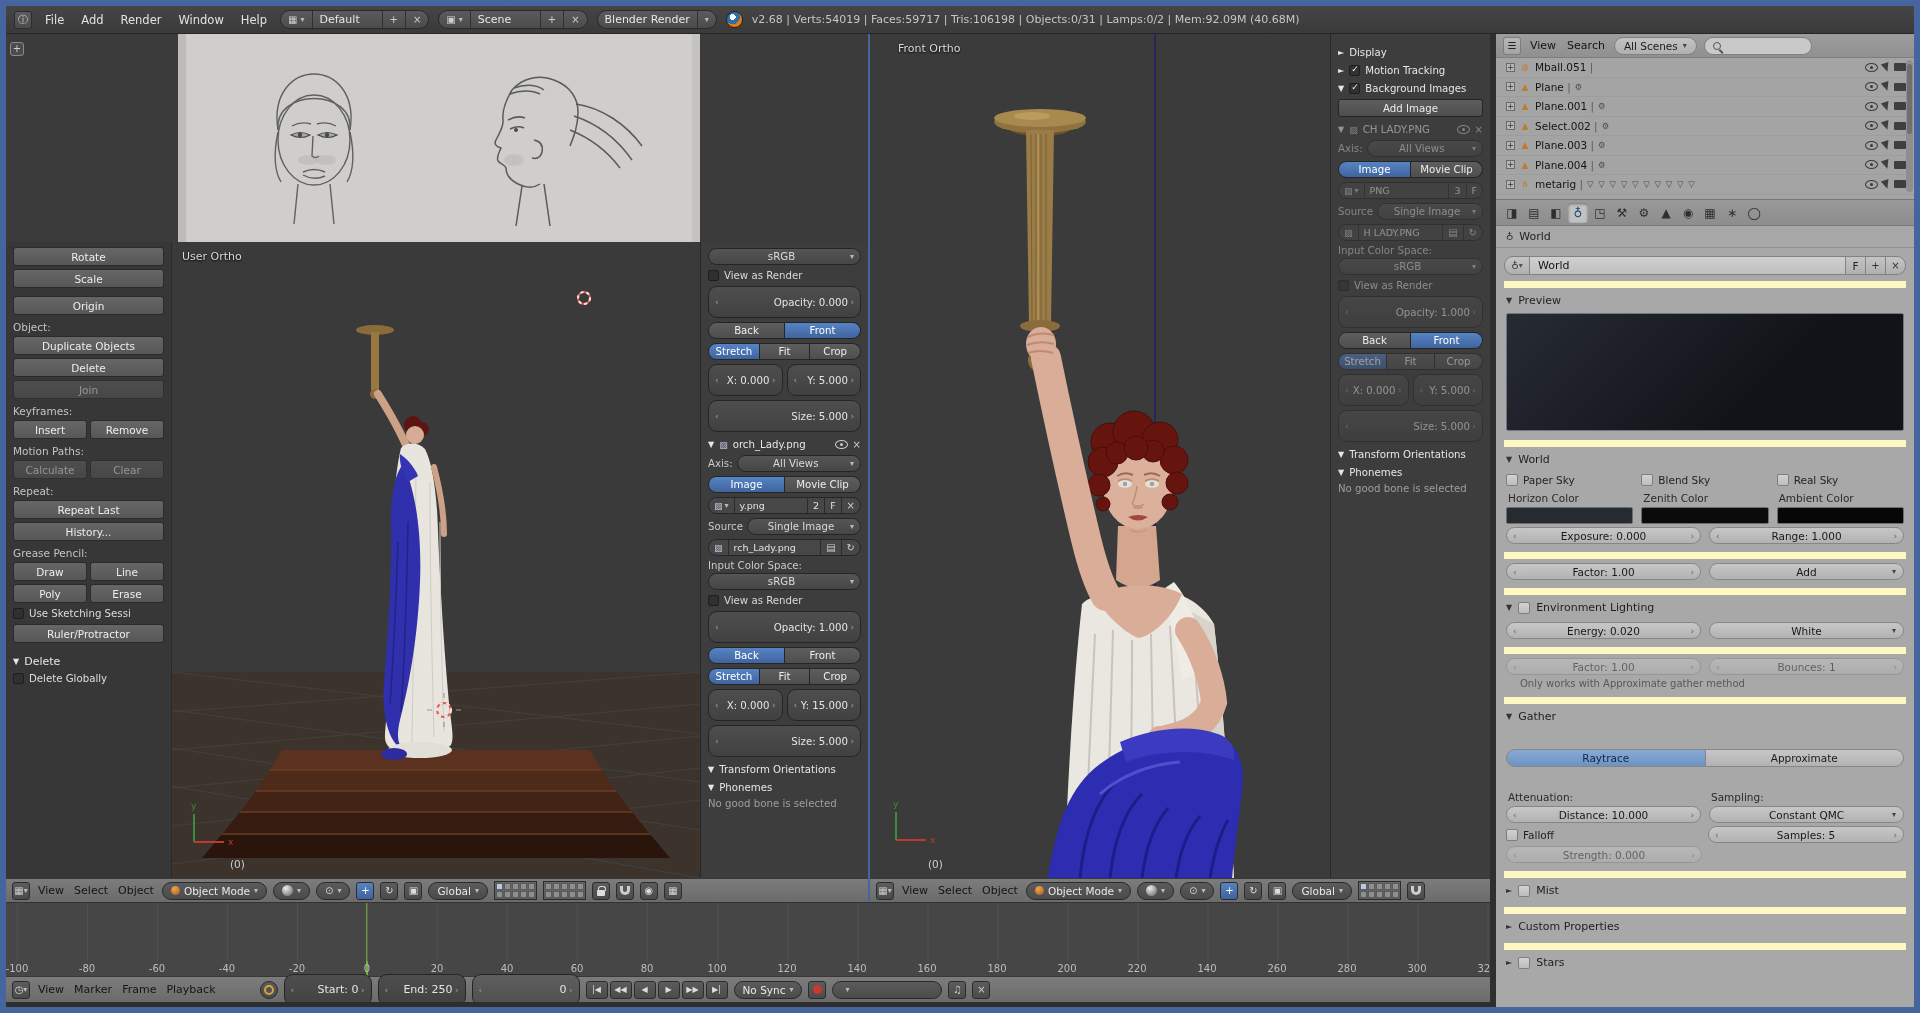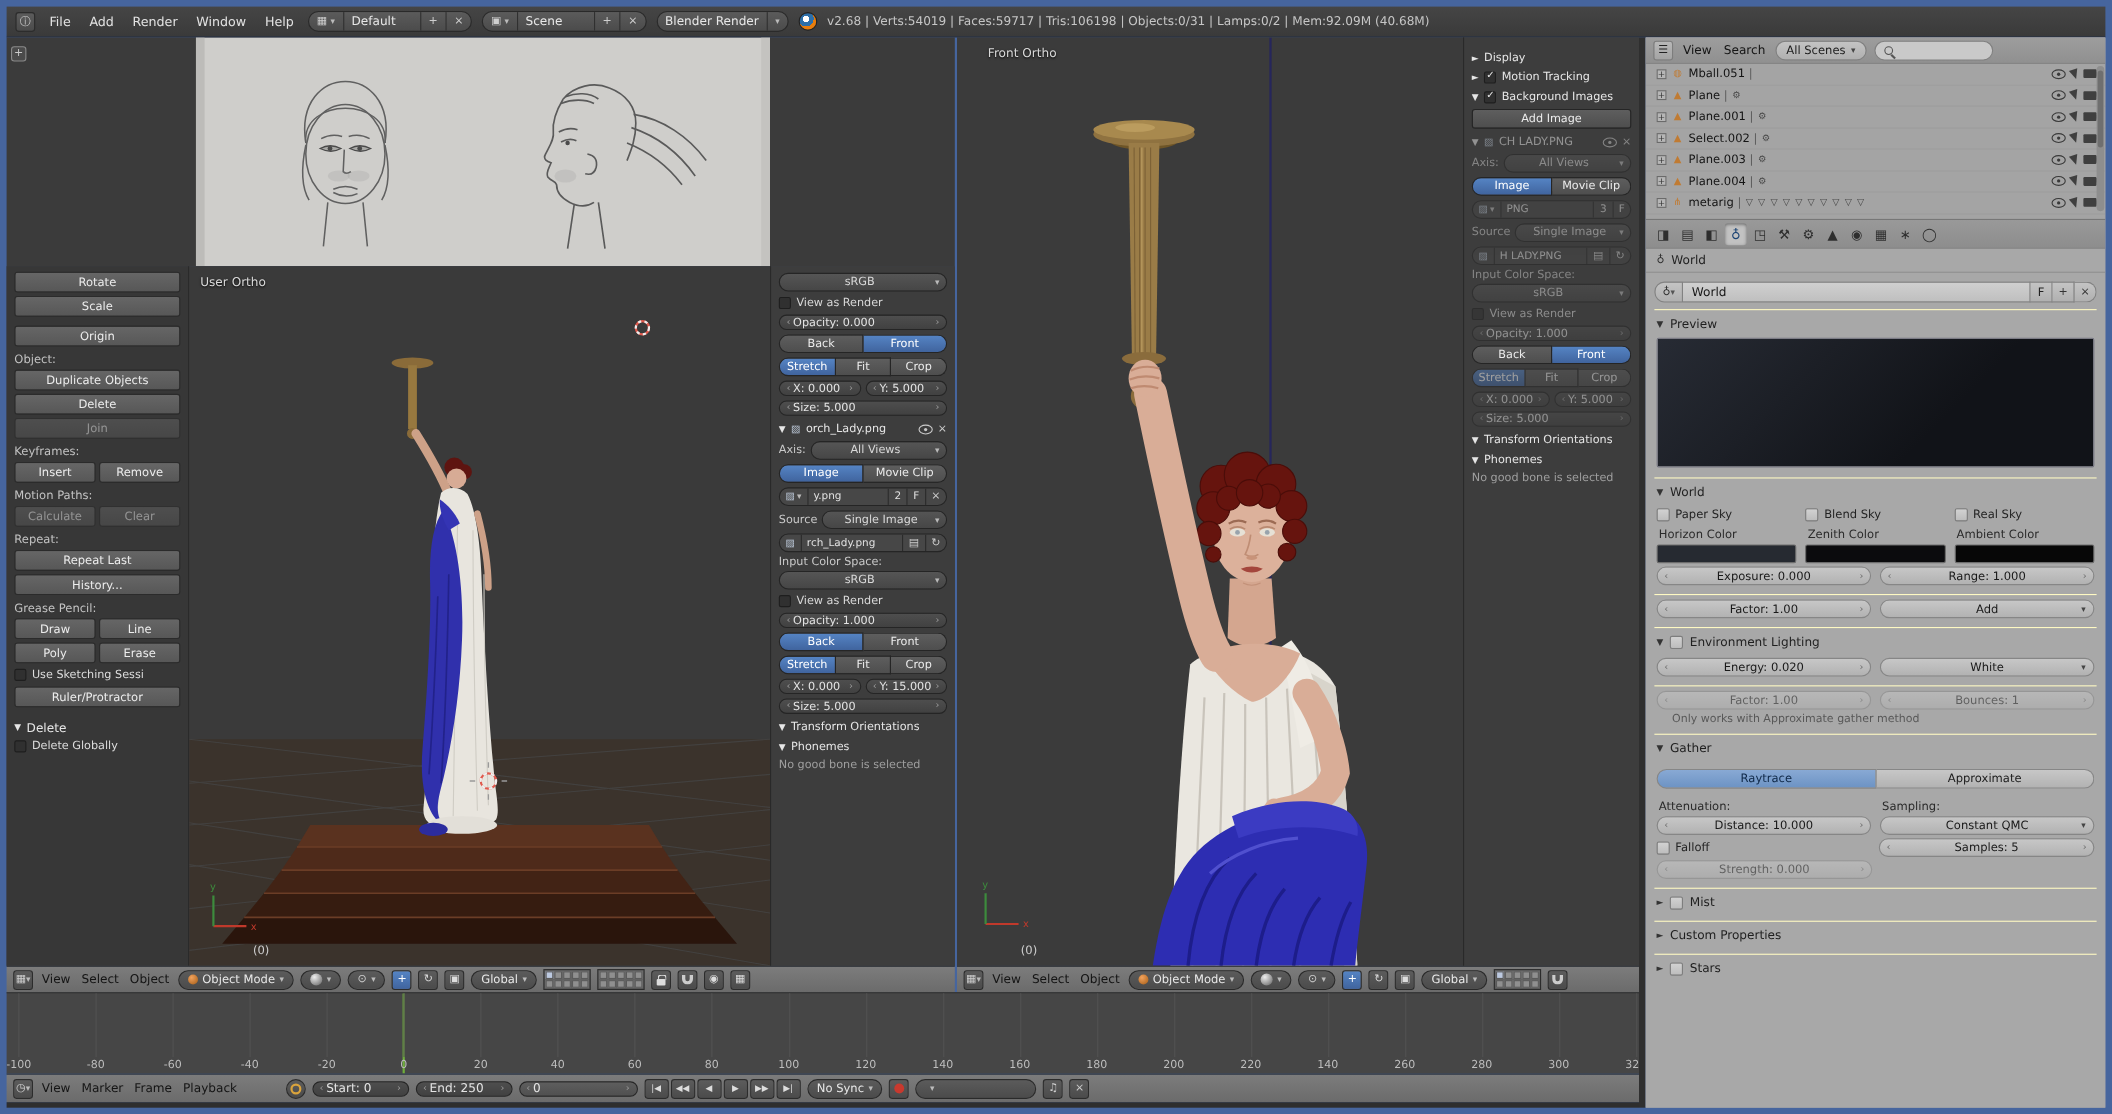--- a/index.html
+++ b/index.html
@@ -70,21 +70,21 @@
 .ts-pair .ts-btn{flex:1}
 .ts-check{display:flex;align-items:center;gap:5px;color:#ddd;font-size:10.2px;margin:2px 0}
 .ts-header{display:flex;align-items:center;gap:5px;margin-top:9px;color:#e6e6e6}
 
 
 .npanel{position:absolute;right:0;top:0;background:#3d3d3d;border-left:1px solid #292929;padding:6px 7px;color:#d9d9d9;font-size:10.2px;overflow:hidden}
 #vp1-npanel{width:168px;height:636px}
 #vp2-npanel{width:160px;height:844px}
 .drow{display:flex;gap:4px;margin-bottom:4px;align-items:center}
 .dlabel{color:#c9c9c9;white-space:nowrap}
-.dpill2{height:14px;background:linear-gradient(#4e4e4e,#414141);border:1px solid #252525;border-radius:9px;display:flex;align-items:center;justify-content:flex-start;color:#e4e4e4;position:relative;padding:0 12px;white-space:nowrap;overflow:hidden}
+.dpill2{height:32px;background:linear-gradient(#4e4e4e,#414141);border:1px solid #252525;border-radius:9px;display:flex;align-items:center;justify-content:flex-end;color:#e4e4e4;position:relative;padding:0 12px;white-space:nowrap;overflow:hidden}
 .dmenu{height:17px;background:linear-gradient(#555,#464646);border:1px solid #252525;border-radius:9px;display:flex;align-items:center;justify-content:center;position:relative;padding:0 14px 0 8px;white-space:nowrap}
 .dmenu .darr{position:absolute;right:6px}
 .dseg{display:flex;margin-bottom:4px}
 .dbtn{flex:1;height:17px;background:linear-gradient(#5e5e5e,#4e4e4e);border:1px solid #252525;border-left-width:0;display:flex;align-items:center;justify-content:center;color:#ececec;white-space:nowrap;overflow:hidden}
 .dbtn:first-child{border-radius:9px 0 0 9px;border-left-width:1px}
 .dbtn:last-child{border-radius:0 9px 9px 0}
 .dbtn.on{background:linear-gradient(#5584c4,#40649e);color:#fff}
 .dbtn-wide{height:18px;border-radius:3px;background:linear-gradient(#5e5e5e,#4e4e4e);border:1px solid #252525;display:flex;align-items:center;justify-content:center;color:#ececec;margin-bottom:5px}
 .dcheck{display:flex;align-items:center;gap:5px;margin-bottom:5px}
 .dcb{width:11px;height:11px;background:#303030;border:1px solid #1e1e1e;border-radius:2px;position:relative;flex:none}
@@ -161,35 +161,35 @@
 #props-tabs{height:26px;background:linear-gradient(#999,#8d8d8d);border-bottom:1px solid #7a7a7a;display:flex;align-items:center;gap:2px;padding:0 6px;color:#2c2c2c}
 .ptab{width:20px;height:20px;display:flex;align-items:center;justify-content:center;border-radius:3px;font-size:12px;color:#2e2e2e}
 .ptab.active{background:#c2c2c2;box-shadow:inset 0 1px 3px rgba(0,0,0,.45);color:#1c4474}
 #props-breadcrumb{height:22px;display:flex;align-items:center;gap:6px;padding:0 10px;color:#1f1f1f;border-bottom:1px solid #909090;font-size:11px}
 #props-body{flex:1;overflow:hidden;padding:3px 8px 0;display:flex;flex-direction:column}
 .id-row{display:flex;align-items:center;margin:5px 0 6px}
 .id-icon{width:26px;height:19px;background:linear-gradient(#c4c4c4,#b0b0b0);border:1px solid #828282;border-radius:9px 0 0 9px;display:flex;align-items:center;justify-content:center;color:#333;font-size:11px}
 .id-name{flex:1;height:19px;background:linear-gradient(#d0d0d0,#bfbfbf);border:1px solid #828282;border-left:none;display:flex;align-items:center;padding:0 8px;color:#151515}
 .id-btn{width:20px;height:19px;background:linear-gradient(#c4c4c4,#b0b0b0);border:1px solid #828282;border-left:none;display:flex;align-items:center;justify-content:center;color:#222;font-size:10.5px}
 .id-btn:last-child{border-radius:0 9px 9px 0}
-.lpanel{border-top:1px solid #fef9c3;padding:1px 0 5px}
+.lpanel{border-top:7px solid #fef9c3;padding:1px 0 5px}
 .lpanel-hdr{display:flex;align-items:center;gap:6px;padding:5px 2px;color:#1f1f1f;font-size:11px}
 .lpanel-hdr .tri-o,.lpanel-hdr .tri-c{color:#333}
 .lcb{width:12px;height:12px;background:linear-gradient(#d2d2d2,#bdbdbd);border:1px solid #7e7e7e;border-radius:2px;position:relative;flex:none}
 .preview-box{height:118px;margin:1px 2px 4px;background:linear-gradient(135deg,#272b34,#111318 65%);border:1px solid #747480;border-radius:2px}
 .lrow{display:flex;gap:8px;margin:3px 2px;align-items:center}
 .lrow>*{flex:1}
 .lcheck{display:flex;align-items:center;gap:5px;color:#232323;font-size:10.5px}
 .col-label{font-size:10.5px;color:#2a2a2a;margin:3px 2px 0}
 .lpill{height:17px;background:linear-gradient(#c7c7c7,#b2b2b2);border:1px solid #868686;border-radius:9px;display:flex;align-items:center;justify-content:center;color:#191919;font-size:10.5px;position:relative;white-space:nowrap;overflow:hidden}
 .lpill .arr-l,.lpill .arr-r{color:#666}
 .lmenu{height:17px;background:linear-gradient(#c7c7c7,#b2b2b2);border:1px solid #868686;border-radius:9px;display:flex;align-items:center;justify-content:center;color:#191919;font-size:10.5px;position:relative}
 .lmenu .darr{position:absolute;right:7px;color:#444}
 .swatch{height:17px;border:1px solid #6d6d6d;border-radius:2px}
-.lseg{display:flex;margin:7px 2px}
+.lseg{display:flex;margin:21px 2px}
 .sbtn{flex:1;height:18px;background:linear-gradient(#c7c7c7,#b2b2b2);border:1px solid #868686;border-left-width:0;display:flex;align-items:center;justify-content:center;color:#1b1b1b;font-size:10.5px}
 .sbtn:first-child{border-radius:9px 0 0 9px;border-left-width:1px}
 .sbtn:last-child{border-radius:0 9px 9px 0}
 .sbtn.active-blue{background:linear-gradient(#88a9d4,#6d93c4);color:#0e2746}
 .note{color:#585858;font-size:10px;margin:3px 16px}
 </style>
 </head>
 <body>
 
 <div id="topbar" class="abs">

